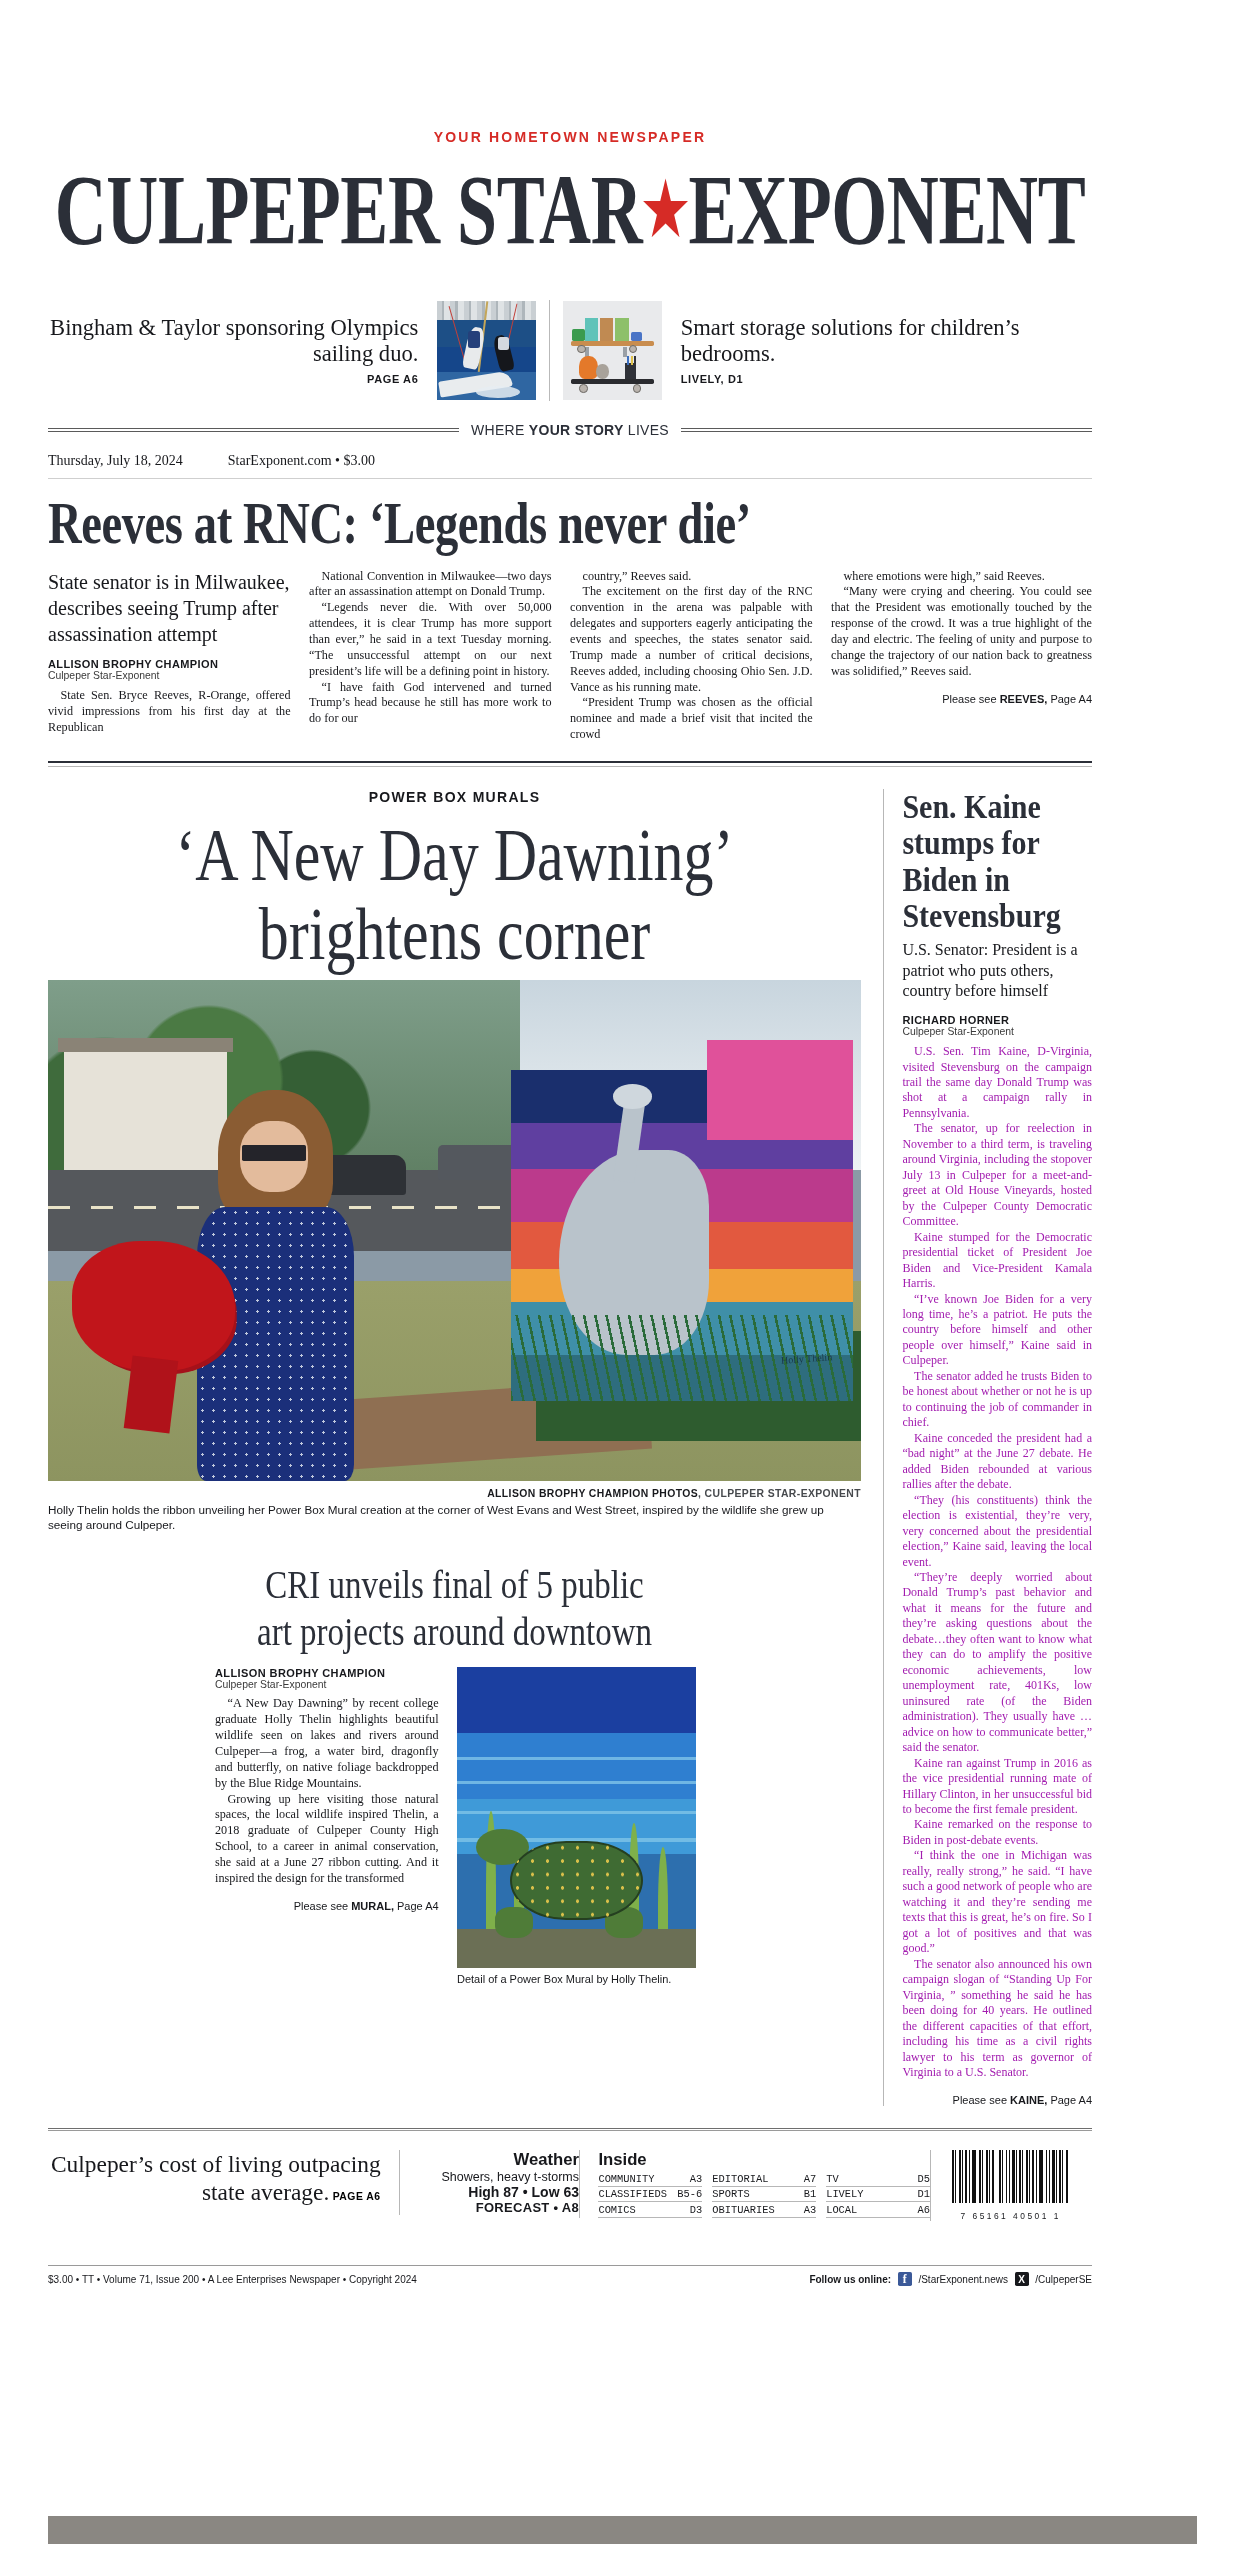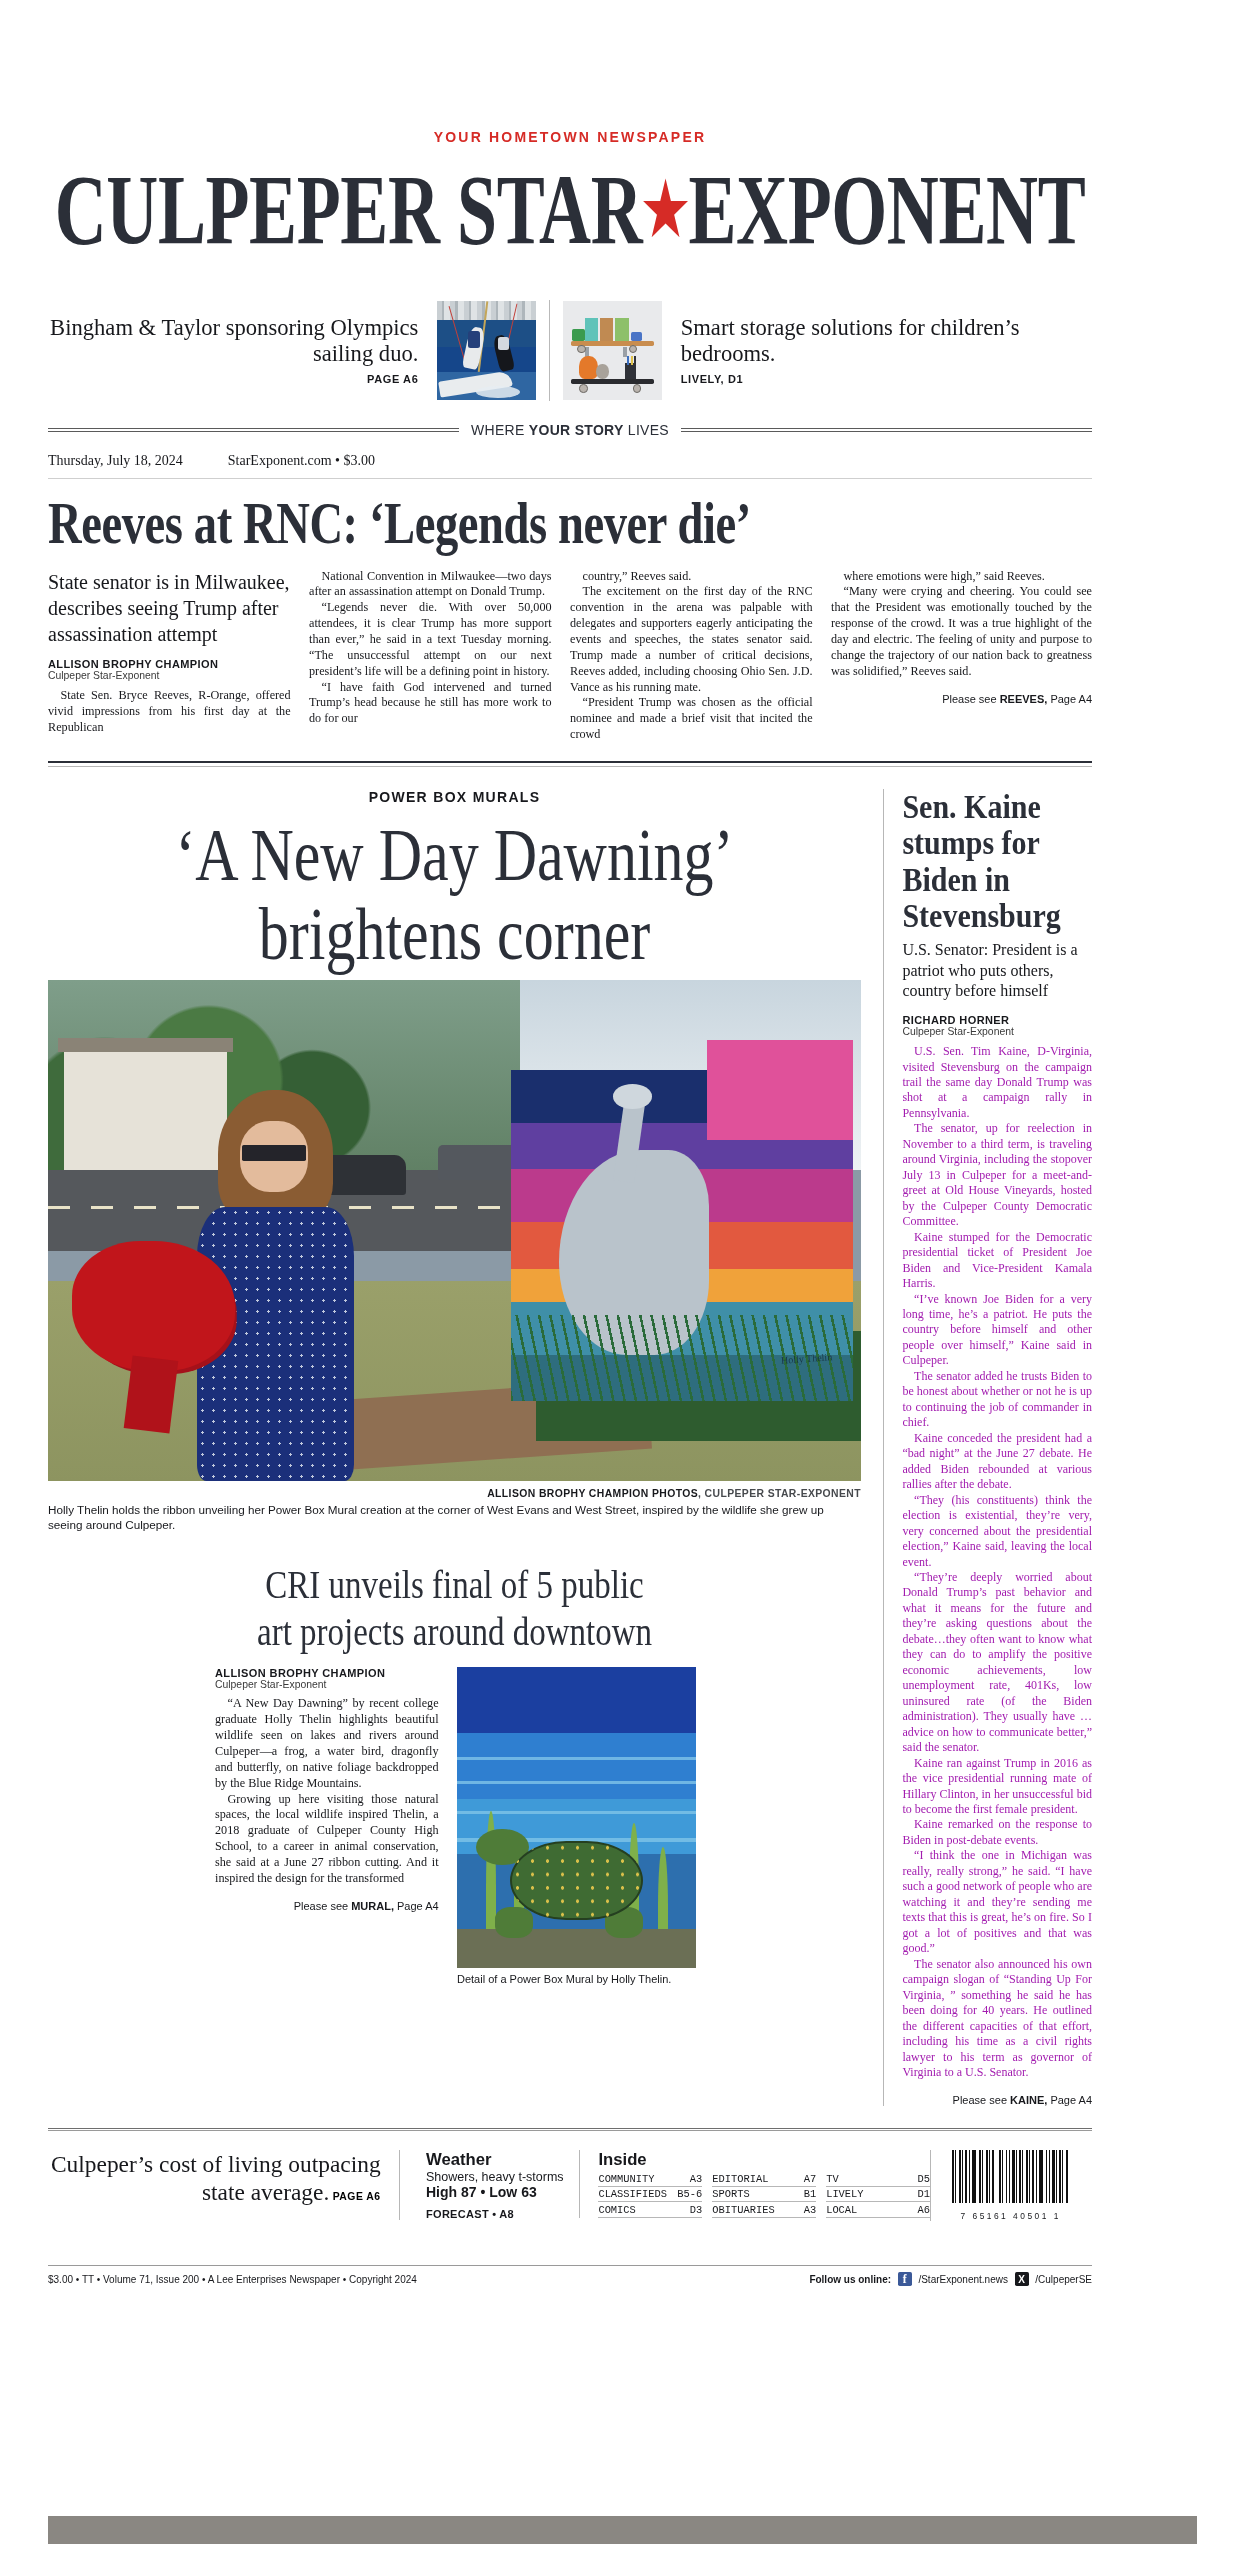--- a/index.html
+++ b/index.html
@@ -356,27 +356,27 @@
   .foot-rule-top { border-top: 1.7px solid #6e6e6e; border-bottom: 0.8px solid #9a9a9a; height: 3.3px; }
   .foot-main { display: flex; align-items: flex-start; padding-top: 18.4px; height: 125px; }
   .foot-teaser { width: 351px; padding-right: 18.4px; text-align: right; }
   .foot-teaser .t {
     font-family: "Liberation Serif", serif;
     font-size: 23.4px; line-height: 1.2; color: #17181c;
   }
   .foot-teaser .pg {
     font-family: "Liberation Sans", sans-serif; font-weight: bold; font-size: 10.4px; letter-spacing:0.5px;
   }
-  .foot-weather { width: 180px; padding-left: 26px; border-left: 0.8px solid #b7b7b7; }
+  .foot-weather { width: 180px; padding-left: 14px; border-left: 0.8px solid #b7b7b7; text-align: right; }
   .foot-weather .h {
     font-family: "Liberation Sans", sans-serif; font-weight: bold; font-size: 16.7px; color:#17181c;
   }
   .foot-weather .c { font-family: "Liberation Sans", sans-serif; font-size: 12.5px; color:#17181c; }
   .foot-weather .hl { font-family: "Liberation Sans", sans-serif; font-weight:bold; font-size: 14px; color:#17181c; }
-  .foot-weather .f { font-family: "Liberation Sans", sans-serif; font-weight:bold; font-size: 11px; letter-spacing:0.3px; color:#17181c;margin-top:8px; }
+  .foot-weather .f { font-family: "Liberation Sans", sans-serif; font-weight:bold; font-size: 13px; letter-spacing:0.3px; color:#17181c; }
   .foot-inside { width: 351px; padding-left: 18.4px; border-left: 0.8px solid #b7b7b7; }
   .foot-inside .h {
     font-family: "Liberation Sans", sans-serif; font-weight: bold; font-size: 16.7px; color:#17181c; margin-bottom:1.7px;
   }
   .idx-grid { display: flex; gap: 10px; }
   .idx-col { flex: 1; }
   .idx-row {
     display: flex; justify-content: space-between;
     font-family: Liberation Mono, monospace; font-size: 10.4px; color: #17181c;
     border-bottom: 0.8px solid #b7b7b7; padding: 1.7px 0 0.8px;

